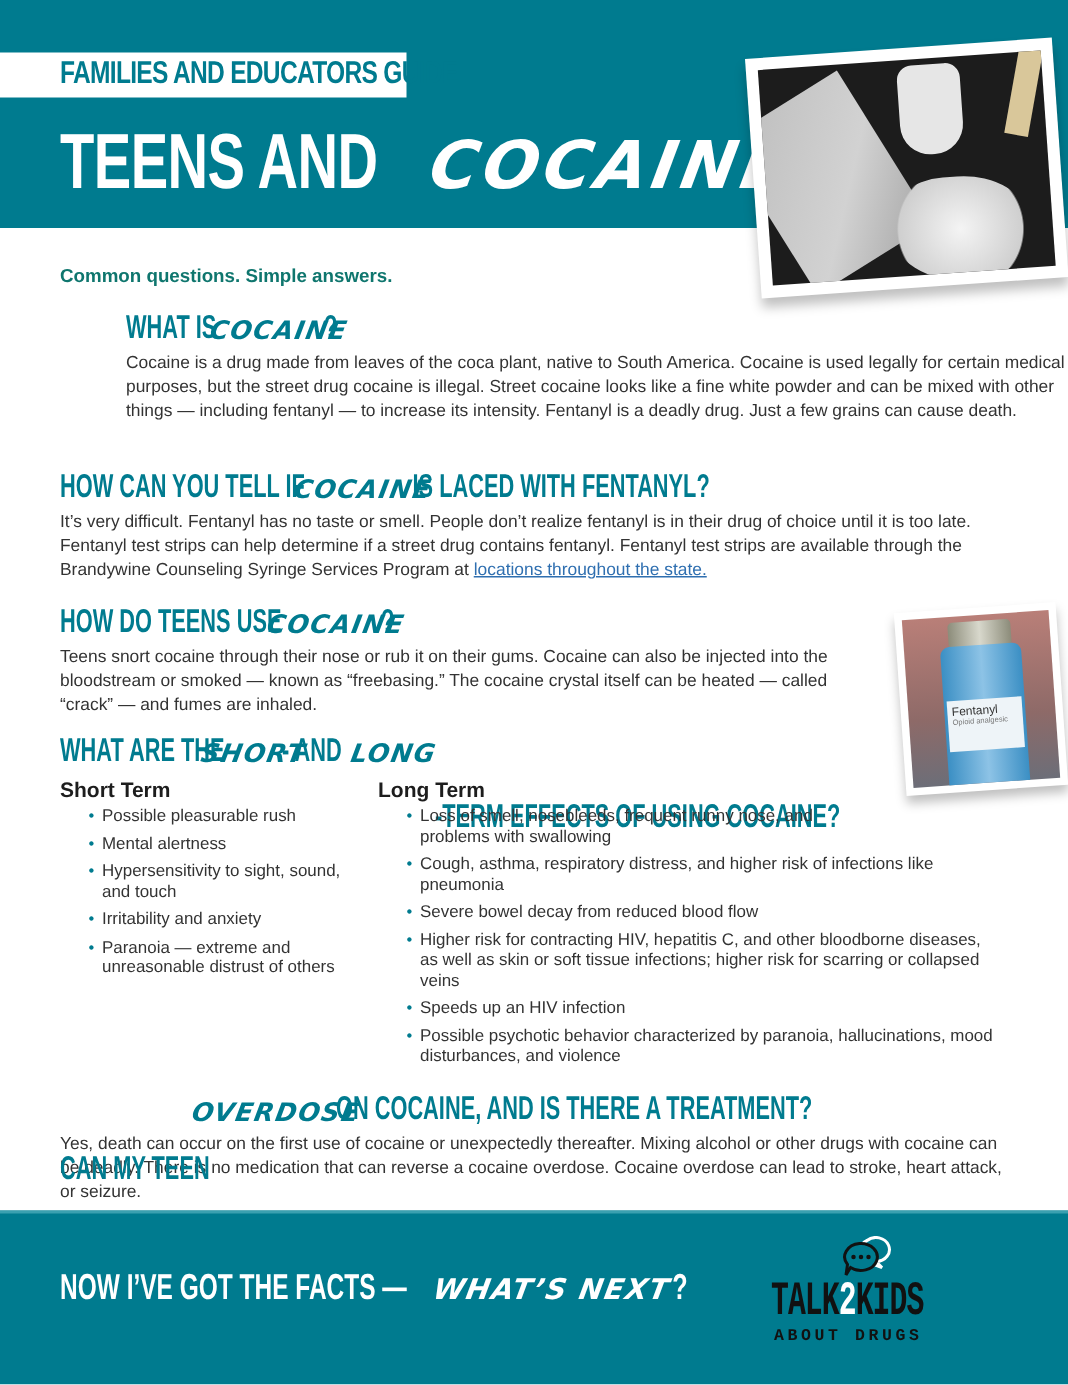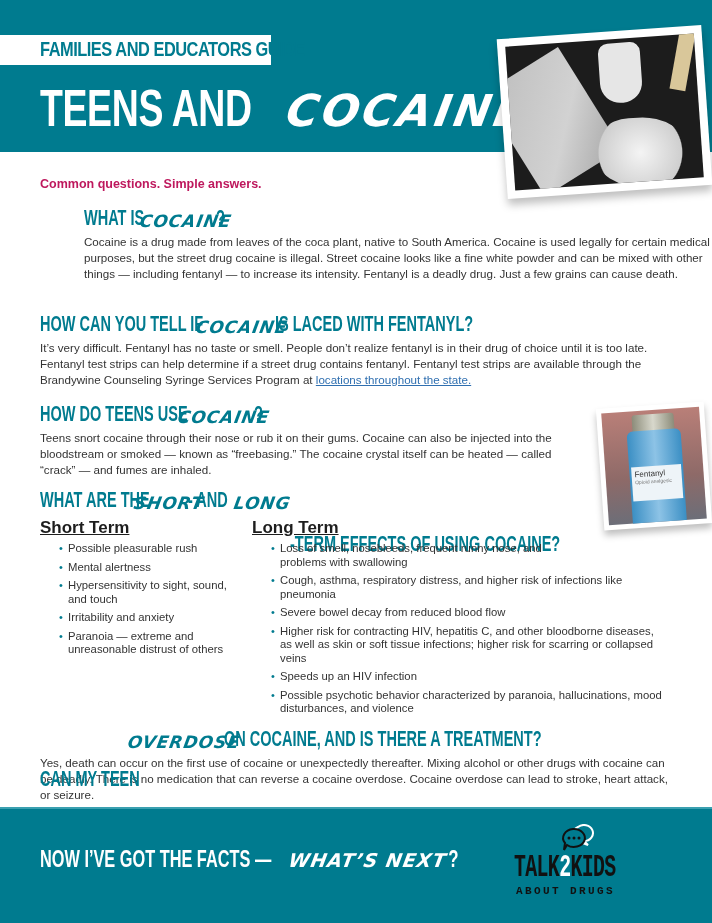--- a/index.html
+++ b/index.html
@@ -52,38 +52,38 @@
     position: absolute; left: 600px; top: 405px; width: 108px; height: 122px;
     background: #ffffff; padding: 5px; transform: rotate(-4deg);
     box-shadow: 0 5px 7px rgba(0,0,0,0.25);
   }
   .vial-photo-inner { width:100%; height:100%; background: linear-gradient(180deg,#b97f78,#8e6a68 60%,#6c6e78); position:relative; overflow:hidden; }
   .vial-cap { position:absolute; left:30px; top:4px; width:42px; height:18px; background: linear-gradient(90deg,#8c8c7a,#d8d8cc,#8c8c7a); border-radius:3px; }
   .vial-body { position:absolute; left:24px; top:20px; width:54px; height:100px; background: linear-gradient(90deg,#3b8fc4,#8dc3e6,#3b8fc4); border-radius: 6px 6px 0 0; }
   .vial-label { position:absolute; left:26px; top:56px; width:50px; height:34px; background:#eef4f8; font-size:7px; color:#555; padding:3px; font-family:"Liberation Sans", sans-serif; }
 
   .tagline {
-    position: absolute; left: 40px; top: 177px; font-size: 12.5px; font-weight: bold; color: #be185d;
+    position: absolute; left: 40px; top: 177px; font-size: 12.5px; font-weight: bold; color: #0f766e;
   }
 
   .section { position: absolute; left: 40px; width: 640px; }
   .section-heading {
     color: #007b8f; font-weight: bold; font-size: 22px; line-height: 26px; white-space: nowrap;
   }
   .section-heading .plain {
     display: inline-block; transform: scaleX(0.66); transform-origin: left center;
   }
   .section-heading .brush { font-size: 17px; color: #007b8f; }
   .body-text { font-size: 11.6px; line-height: 16px; color: #333333; margin-top: 3px; }
   .body-text a { color: #2f6fb0; text-decoration: underline; }
 
   .h-wrap { position: relative; height: 26px; }
   .h-part { position: absolute; top: 0; white-space: nowrap; }
 
-  .col-title { font-size: 17px; font-weight: bold; color: #1d1d1d; text-decoration: underline; }
+  .col-title { font-size: 14px; font-weight: bold; color: #1d1d1d; }
   .bullets { list-style: none; margin-top: 4px; }
   .bullets li { position: relative; padding-left: 28px; font-size: 11.3px; line-height: 13.5px; color: #333; margin-bottom: 5px; }
   .bullets li::before { content: "•"; position: absolute; left: 19px; top: 0; color: #007b8f; font-size: 11px; }
 
   .footer {
     position: absolute; left: 0; top: 807px; width: 712px; height: 116px; background: #007b8f;
     border-top: 2px solid #3aa0b0;
   }
   .footer-heading {
     position: absolute; left: 40px; top: 36px; color: #ffffff; font-weight: bold; font-size: 24px; white-space: nowrap;

